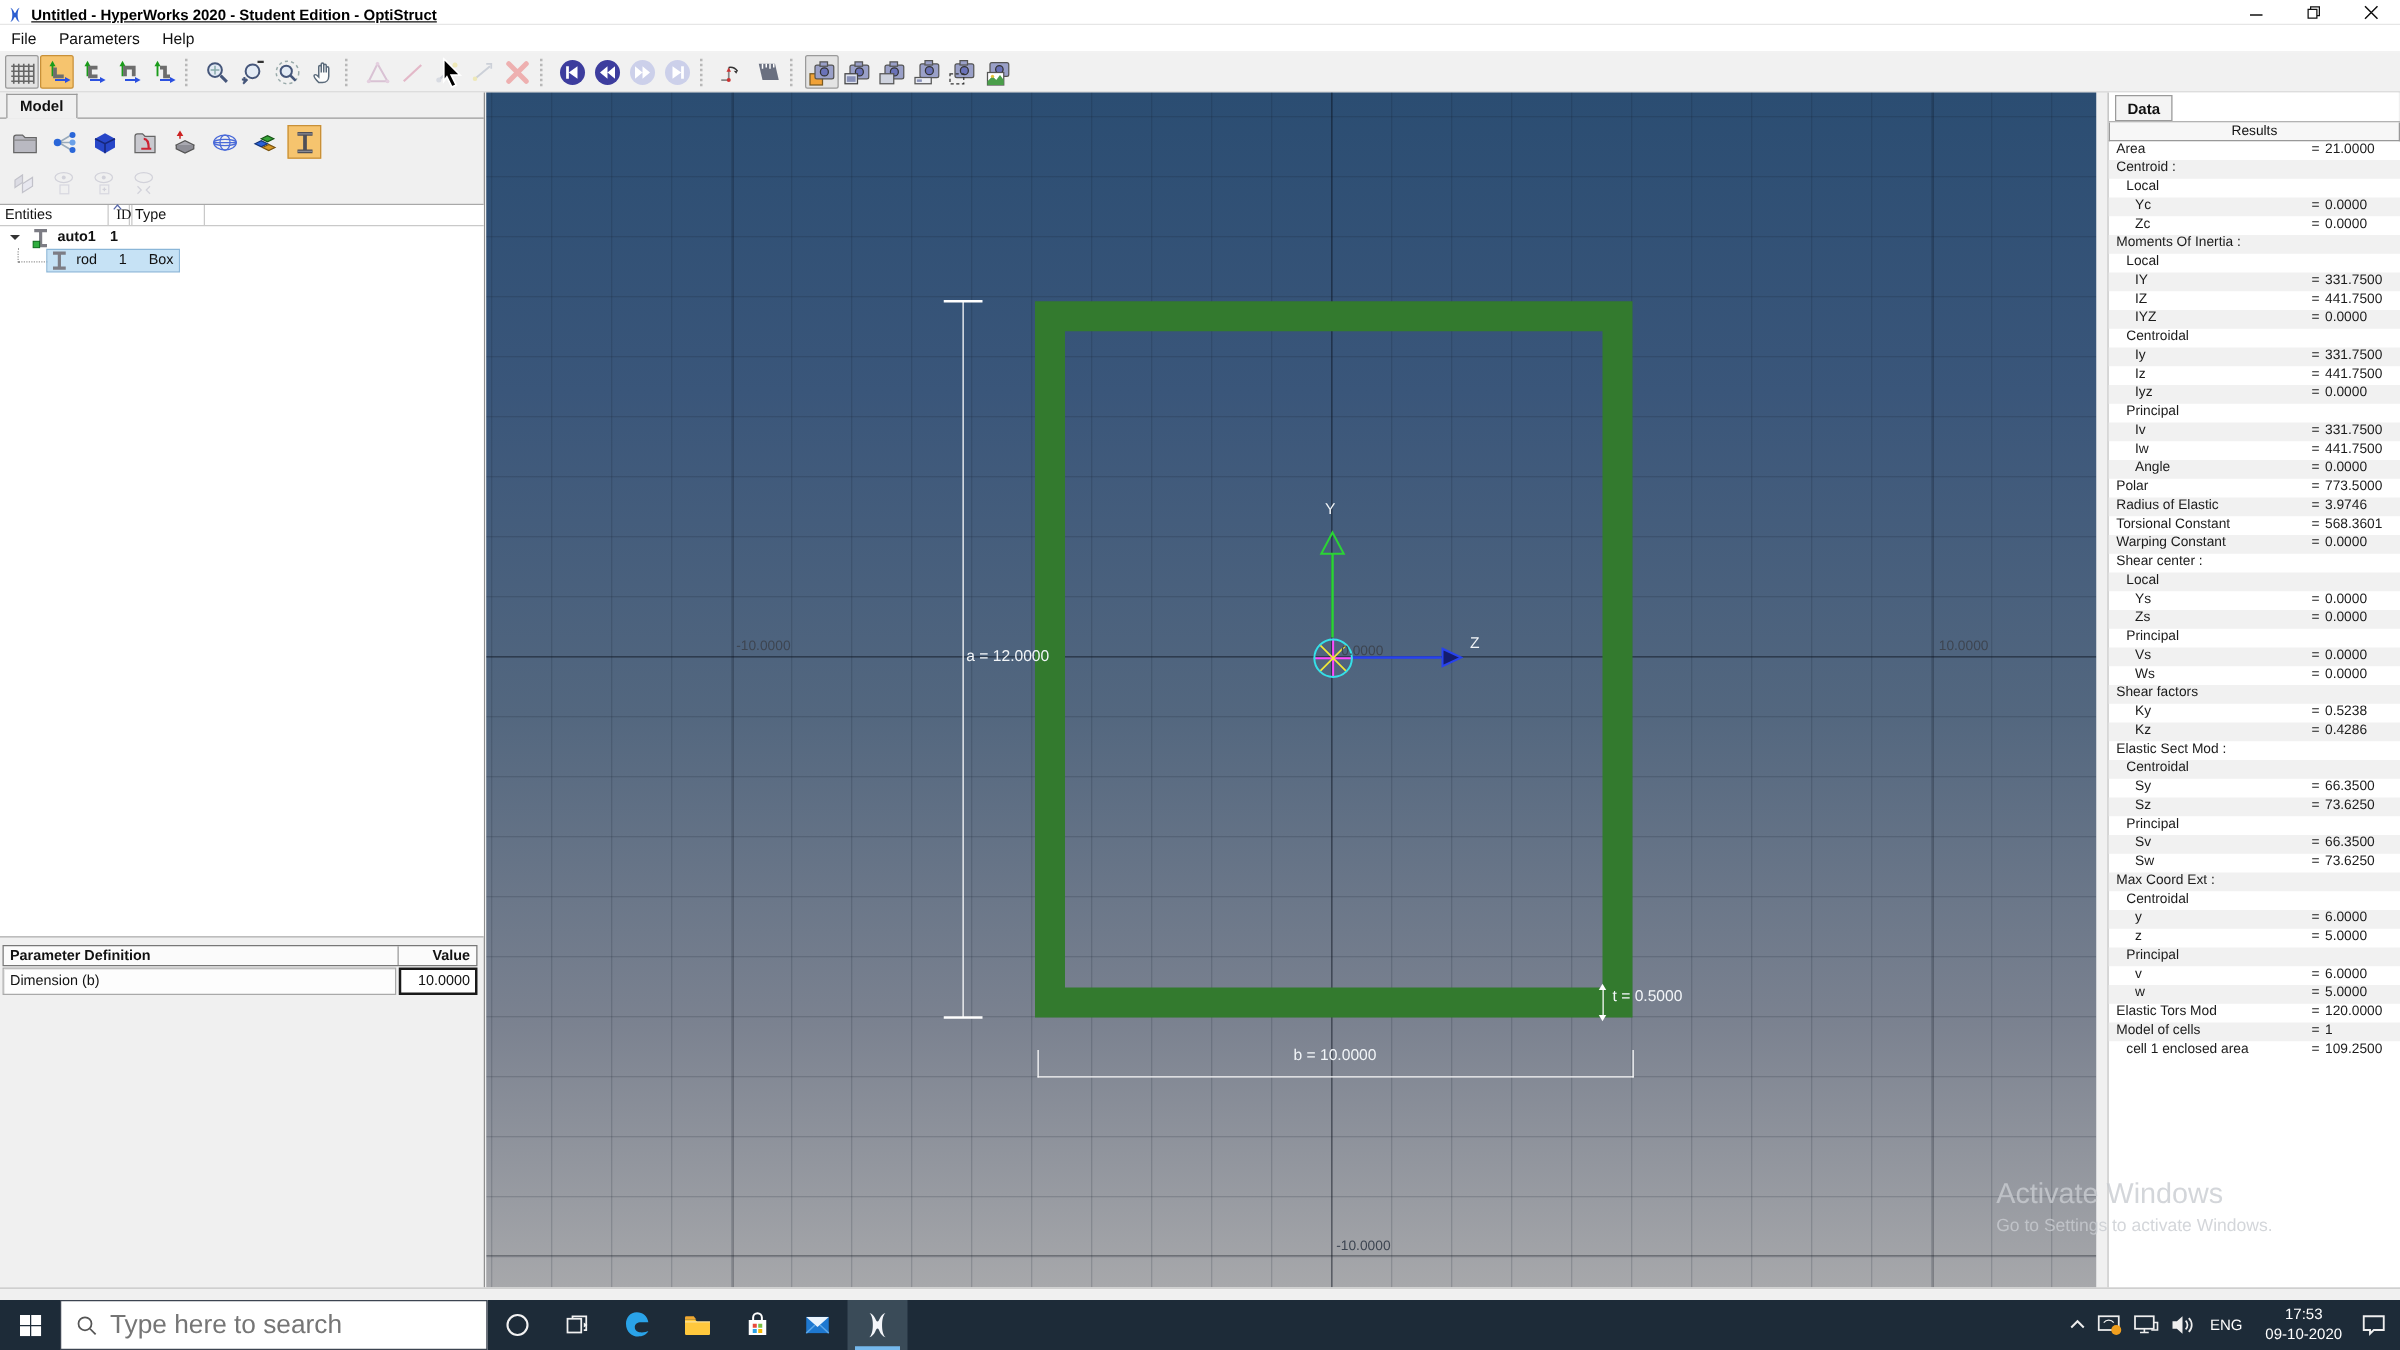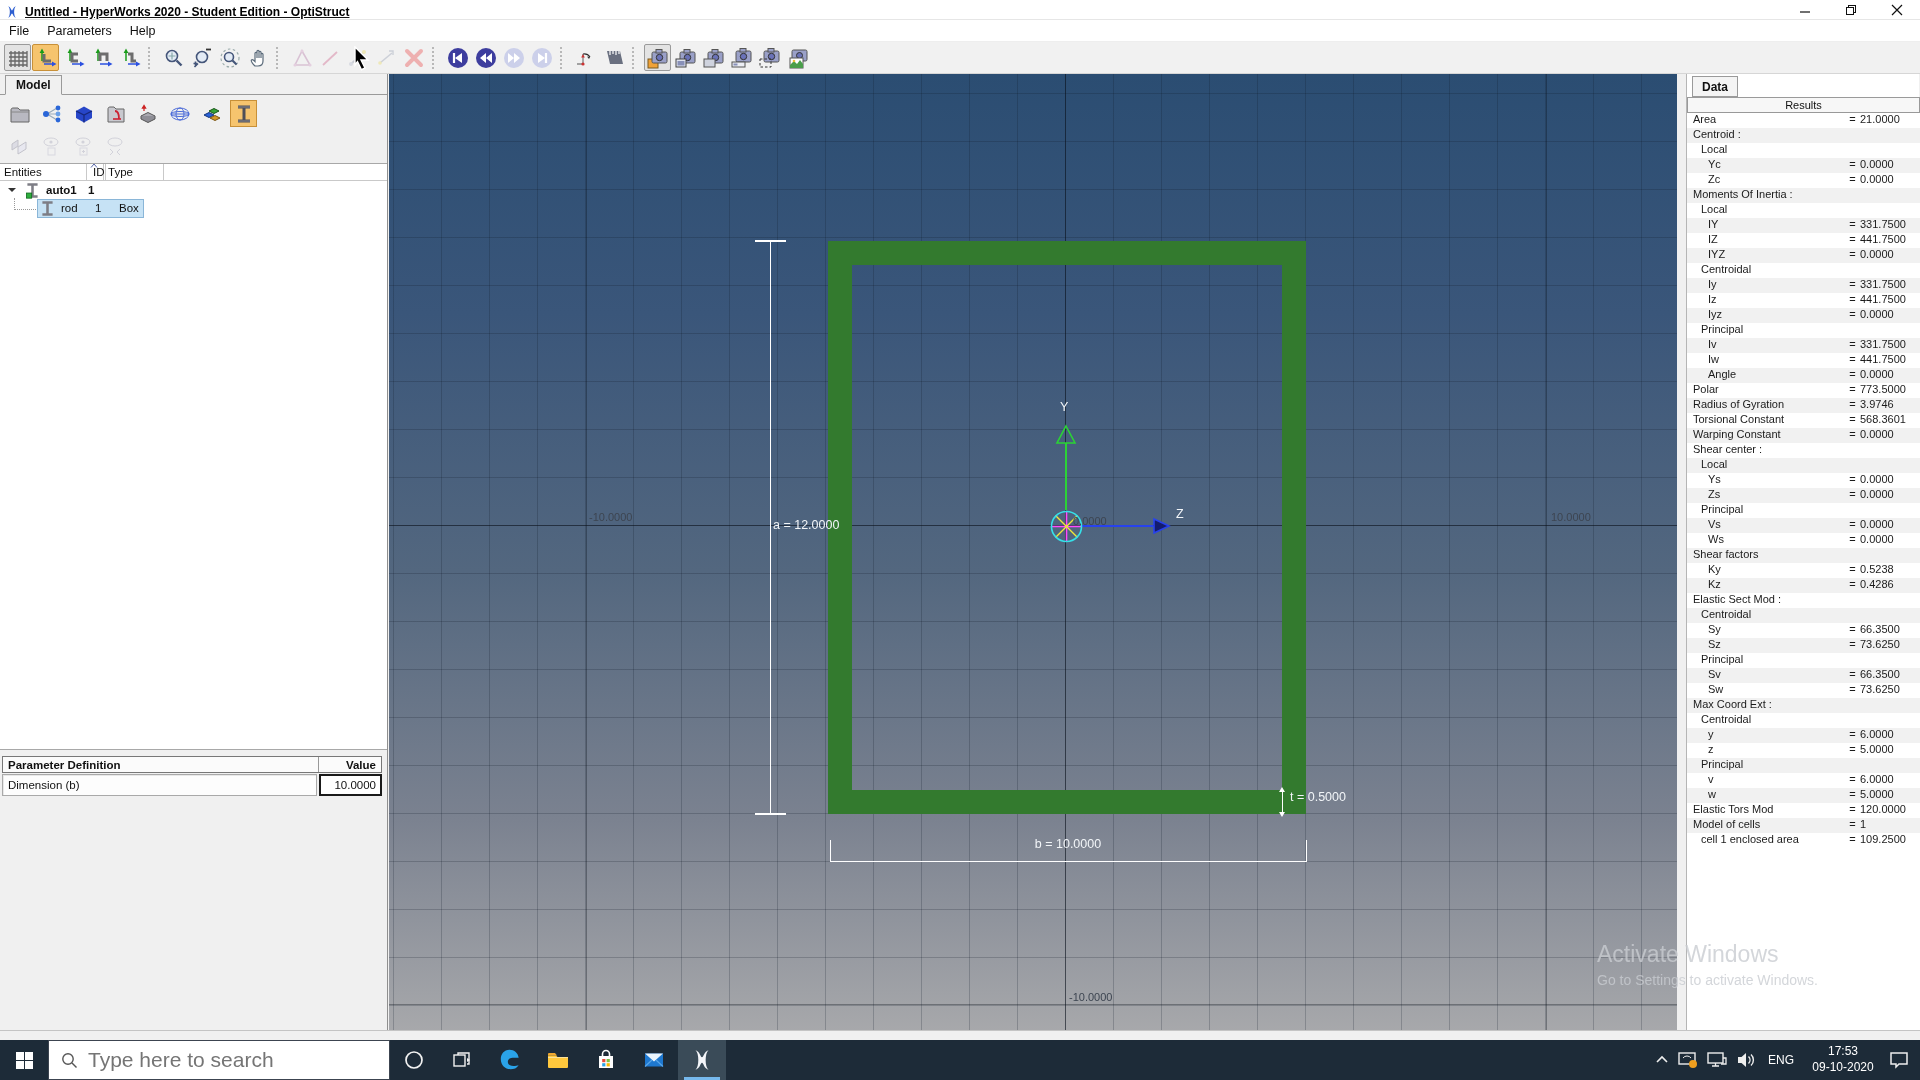--- a/index.html
+++ b/index.html
@@ -28,21 +28,21 @@
   .left-panel { position:absolute; left:0; top:74px; width:388px; height:956px; background:#f0f0f0; border-right:1px solid #8f8f8f; }
   .ltab-row { position:absolute; left:0; top:0; width:100%; height:21px; border-bottom:1px solid #9a9a9a; }
   .ltab { position:absolute; left:5px; top:1px; height:20px; padding:0 10px; background:#f0f0f0; border:1px solid #9a9a9a; border-bottom:1px solid #f0f0f0; font-weight:bold; font-size:12px; display:flex; align-items:center; }
   .licons1 { position:absolute; left:6px; top:26px; display:flex; gap:5px; }
   .licons2 { position:absolute; left:6px; top:58px; display:flex; gap:5px; }
   .licon { width:27px; height:27px; display:flex; align-items:center; justify-content:center; border:1px solid transparent; }
   .licon.orange { background:#f6c46e; border-color:#c89038; }
   .entities { position:absolute; left:0; top:89px; width:387px; height:587px; background:#fff; border-top:1px solid #a8a8a8; border-bottom:1px solid #a8a8a8; font-size:11.5px; }
   .ent-head { display:flex; height:17px; border-bottom:1px solid #c9c9c9; align-items:center; }
   .ent-head span { border-right:1px solid #c9c9c9; height:100%; display:flex; align-items:center; padding-left:4px; position:relative; }
-  .eh-ent { width:87px; } .eh-id { width:17px; padding-left:2px !important; } .eh-type { width:60px; }
+  .eh-ent { width:87px; } .eh-id { width:17px; padding-left:2px !important;font-family:Liberation Serif, serif; } .eh-type { width:60px; }
   .sort-caret { position:absolute; top:-1px; left:3px; }
   .tree-row { display:flex; align-items:center; height:18px; }
   .tree-row .cell-id { width:17px; text-align:left; }
   .sel-band { background:#c6e2f5; outline:1px solid #8ab6d8; }
   .param-block { position:absolute; left:2px; top:682px; width:380px; font-size:11.5px; }
   .p-head { display:flex; height:17px; border:1px solid #777; background:#fbfbfb; font-weight:bold; align-items:center; }
   .p-head .ph-l { flex:1; padding-left:5px; }
   .p-head .ph-v { width:63px; text-align:right; padding-right:5px; border-left:1px solid #999; height:100%; display:flex; align-items:center; justify-content:flex-end; }
   .p-row { display:flex; height:22px; margin-top:1px; }
   .p-label { flex:1; border:1px solid #a9a9a9; background:#fdfdfd; display:flex; align-items:center; padding-left:5px; margin-right:2px; box-shadow:inset 1px 1px 0 #e8e8e8; }
@@ -644,21 +644,21 @@
           <span class="dval">0.0000</span>
         </div>
 
         <div class="drow">
           <span class="dlabel ind0">Polar</span>
           <span class="deq">=</span>
           <span class="dval">773.5000</span>
         </div>
 
         <div class="drow alt">
-          <span class="dlabel ind0">Radius of Gyration</span>
+          <span class="dlabel ind0">Radius of Elastic</span>
           <span class="deq">=</span>
           <span class="dval">3.9746</span>
         </div>
 
         <div class="drow">
           <span class="dlabel ind0">Torsional Constant</span>
           <span class="deq">=</span>
           <span class="dval">568.3601</span>
         </div>
 

